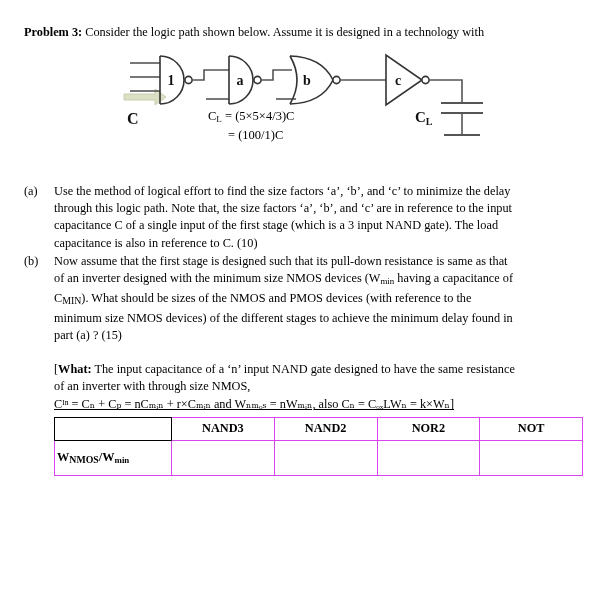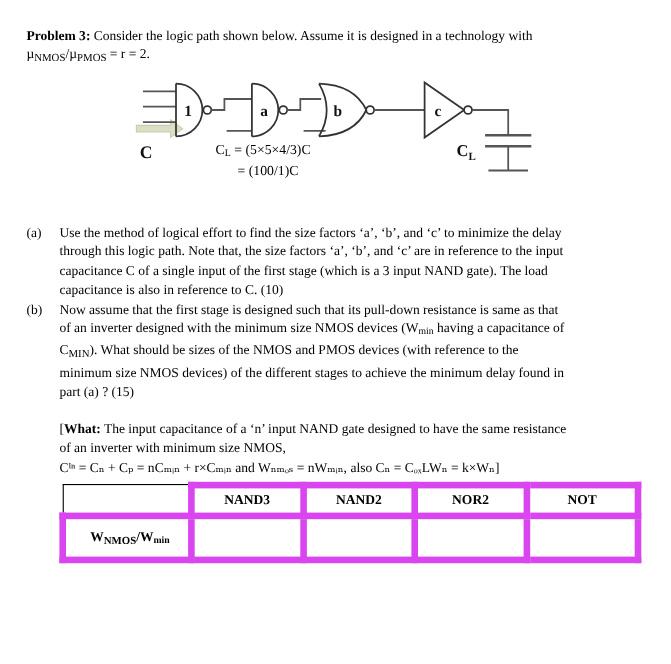--- a/index.html
+++ b/index.html
@@ -37,21 +37,21 @@
   
   .circuit-wrap {
     position: relative;
     height: 120px;
     margin-top: 10px;
   }
   .circuit-svg { position: absolute; left: 0; top: 0; }
 
   .cap-eq {
     position: absolute;
-    left: 172px;
+    left: 184px;
     top: 57px;
     font-size: 12.5px;
     line-height: 16px;
     white-space: nowrap;
   }
   .cap-eq .ln2 { display: block; padding-left: 20px; }
 
   
   .qlist {
     margin-top: 12px;
@@ -70,61 +70,60 @@
     width: 26px;
   }
 
   
   .hint {
     margin-top: 17px;
     margin-left: 30px;
     font-size: 12.3px;
     line-height: 17.2px;
   }
-  .hint .formula { display: block; margin-top: 1px; }
+  .hint .formula { display: block; margin-top: 1px; text-decoration: underline; }
 
   
   .table-intro {
     margin-top: 26px;
     margin-left: 30px;
     font-size: 12.3px;
     line-height: 16px;
   }
   table.results {
     margin-left: 30px;
     margin-top: 3px;
     border-collapse: collapse;
     width: 529px;
     table-layout: fixed;
   }
   table.results td, table.results th {
-    border: 6px solid #d946ef;
+    border: 1px solid #d946ef;
     font-size: 12.3px;
     font-weight: bold;
     text-align: center;
     padding: 2px 4px;
     height: 18px;
   }
   table.results th.corner { border: 1px solid #000000; }
   table.results td.rowhead {
     text-align: left;
-    padding-left: 22px;
+    padding-left: 2px;
     height: 30px;
   }
   table.results td.cell { height: 30px; }
   table.results col.c0 { width: 117px; }
 </style>
 </head>
 <body>
 
 <div class="page">
 
   <div class="intro">
     <b>Problem 3:</b><span> Consider the logic path shown below. Assume it is designed in a technology with</span><br>
-    <span><span>µ</span><span class="sub smallcaps">NMOS</span><span>/</span><span>µ</span><span class="sub smallcaps">PMOS</span><span> = r = 2.</span></span>
   </div>
 
   <div class="circuit-wrap">
     <svg class="circuit-svg" width="560" height="120" viewBox="0 0 560 120">
       <g fill="none" stroke="#555555" stroke-width="1.6">
 
         <g stroke="none">
           <polygon points="100,43 131,43 131,38 142,46 131,54 131,49 100,49" fill="#dbdfc4" stroke="#c9cfae" stroke-width="1"></polygon>
         </g>
 
@@ -190,21 +189,21 @@
       <span>Use the method of logical effort to find the size factors ‘a’, ‘b’, and ‘c’ to minimize the delay through this logic path. Note that, the size factors ‘a’, ‘b’, and ‘c’ are in reference to the input capacitance C of a single input of the first stage (which is a 3 input NAND gate). The load capacitance is also in reference to C. (10)</span>
     </div>
 
     <div class="qitem">
       <span class="qmark">(b)</span>
       <span><span>Now assume that the first stage is designed such that its pull-down resistance is same as that of an inverter designed with the minimum size NMOS devices (W</span><span class="sub">min</span><span> having a capacitance of C</span><span class="sub smallcaps">MIN</span><span>). What should be sizes of the NMOS and PMOS devices (with reference to the minimum size NMOS devices) of the different stages to achieve the minimum delay found in part (a) ? (15)</span></span>
     </div>
   </div>
 
   <div class="hint">
-    <span>[</span><b>What:</b><span> The input capacitance of a ‘n’ input NAND gate designed to have the same resistance of an inverter with minimum size NMOS,</span>
+    <span>[</span><b>What:</b><span> The input capacitance of a ‘n’ input NAND gate designed to have the same resistance of an inverter with through size NMOS,</span>
     <span class="formula">Cᴵⁿ = Cₙ + Cₚ = nCₘᵢₙ + r×Cₘᵢₙ and Wₙₘₒₛ = nWₘᵢₙ, also Cₙ = CₒₓLWₙ = k×Wₙ]</span>
   </div>
 
 
   <table class="results">
     <colgroup>
         <col class="c0">
         <col>
         <col>
         <col>

